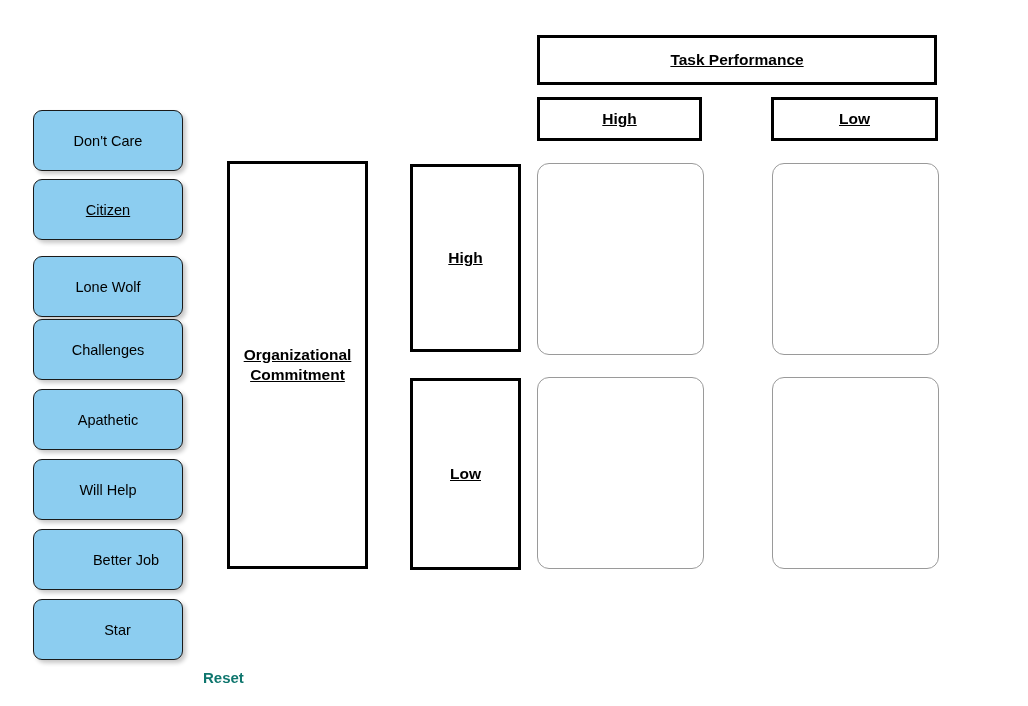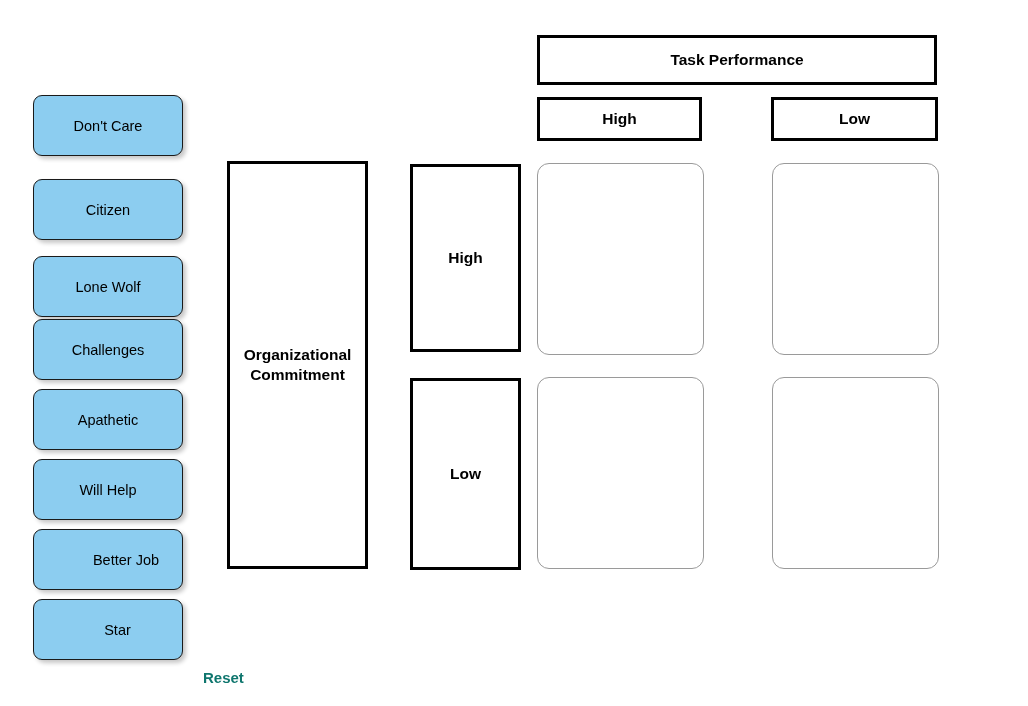--- a/index.html
+++ b/index.html
@@ -46,20 +46,21 @@
     position: absolute;
     background: #ffffff;
     border: 3px solid #000000;
     box-sizing: border-box;
     display: flex;
     align-items: center;
     justify-content: center;
     text-align: center;
     font-weight: bold;
     color: #000000;
+    text-decoration: underline;
   }
 
   #header-task-performance {
     left: 537px;
     top: 35px;
     width: 400px;
     height: 50px;
     font-size: 15.5px;
   }
   #header-col-high {
@@ -130,22 +131,22 @@
     font-family: "Liberation Sans", sans-serif;
     cursor: pointer;
   }
 </style>
 </head>
 <body>
 
 <div id="stage">
 
   <div>
-    <div class="card" style="top: 95px;">Don't Care</div>
-    <div class="card" style="top: 179px;">Citizen</div>
+    <div class="card" style="top: 110px;">Don't Care</div>
+    <div class="card" style="top: 179px; text-decoration: underline;">Citizen</div>
     <div class="card" style="top: 244px; margin-top: 12px;">Lone Wolf</div>
     <div class="card" style="top: 319px;">Challenges</div>
     <div class="card" style="top: 389px;">Apathetic</div>
     <div class="card" style="top: 459px;">Will Help</div>
     <div class="card" style="top: 529px; padding-left: 36px;">Better Job</div>
     <div class="card" style="top: 599px; padding-left: 19px;">Star</div>
   </div>
 
   <div class="labelbox" id="header-task-performance">Task Performance</div>
 

